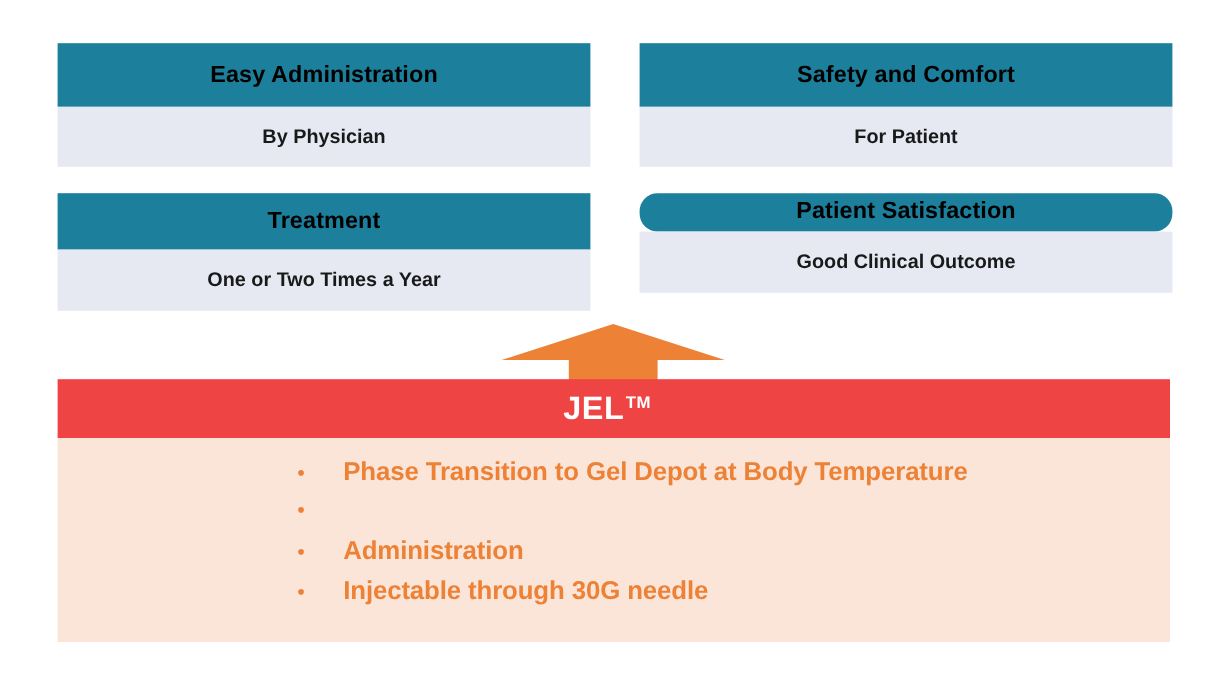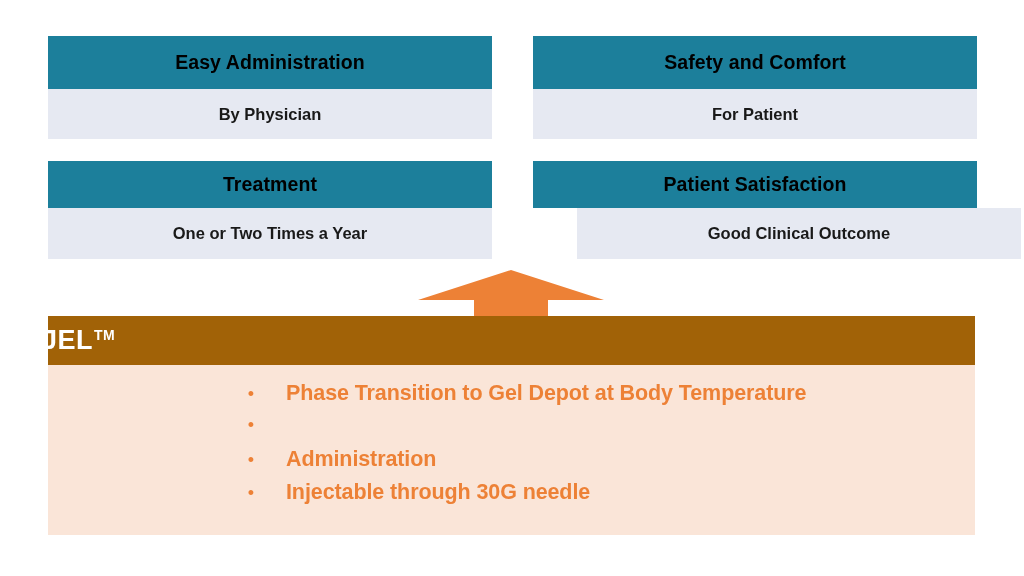--- a/index.html
+++ b/index.html
@@ -63,22 +63,22 @@
 
   #card-safety-comfort { left: 533px; top: 36px;  width: 444px; }
   #card-safety-comfort .card-header { height: 53px; }
   #card-safety-comfort .card-body   { height: 50px; }
 
   #card-treatment { left: 48px;  top: 161px; width: 444px; }
   #card-treatment .card-header { height: 47px; }
   #card-treatment .card-body   { height: 51px; }
 
   #card-patient-satisfaction { left: 533px; top: 161px; width: 444px; }
-  #card-patient-satisfaction .card-header { height: 47px; }
-  #card-patient-satisfaction .card-body   { height: 51px; margin-left: 44px; }
+  #card-patient-satisfaction .card-header { height: 32px; border-radius: 15px; }
+  #card-patient-satisfaction .card-body   { height: 51px; }
 
   
   #up-arrow {
     position: absolute;
     left: 418px;
     top: 270px;
     width: 186px;
     height: 48px;
   }
 
@@ -87,24 +87,24 @@
     position: absolute;
     left: 48px;
     top: 316px;
     width: 927px;
     height: 219px;
   }
   #product-banner {
     box-sizing: border-box;
     width: 100%;
     height: 49px;
-    background: #a16207;
+    background: #ef4444;
     display: flex;
     align-items: center;
-    justify-content: flex-start;
+    justify-content: center;
   }
   #product-name-wrap {
     color: #ffffff;
     font-weight: bold;
     font-size: 27px;
     line-height: 1;
     display: inline-flex;
     align-items: flex-start;
     letter-spacing: 0.5px;
     transform: translateX(-6px);

